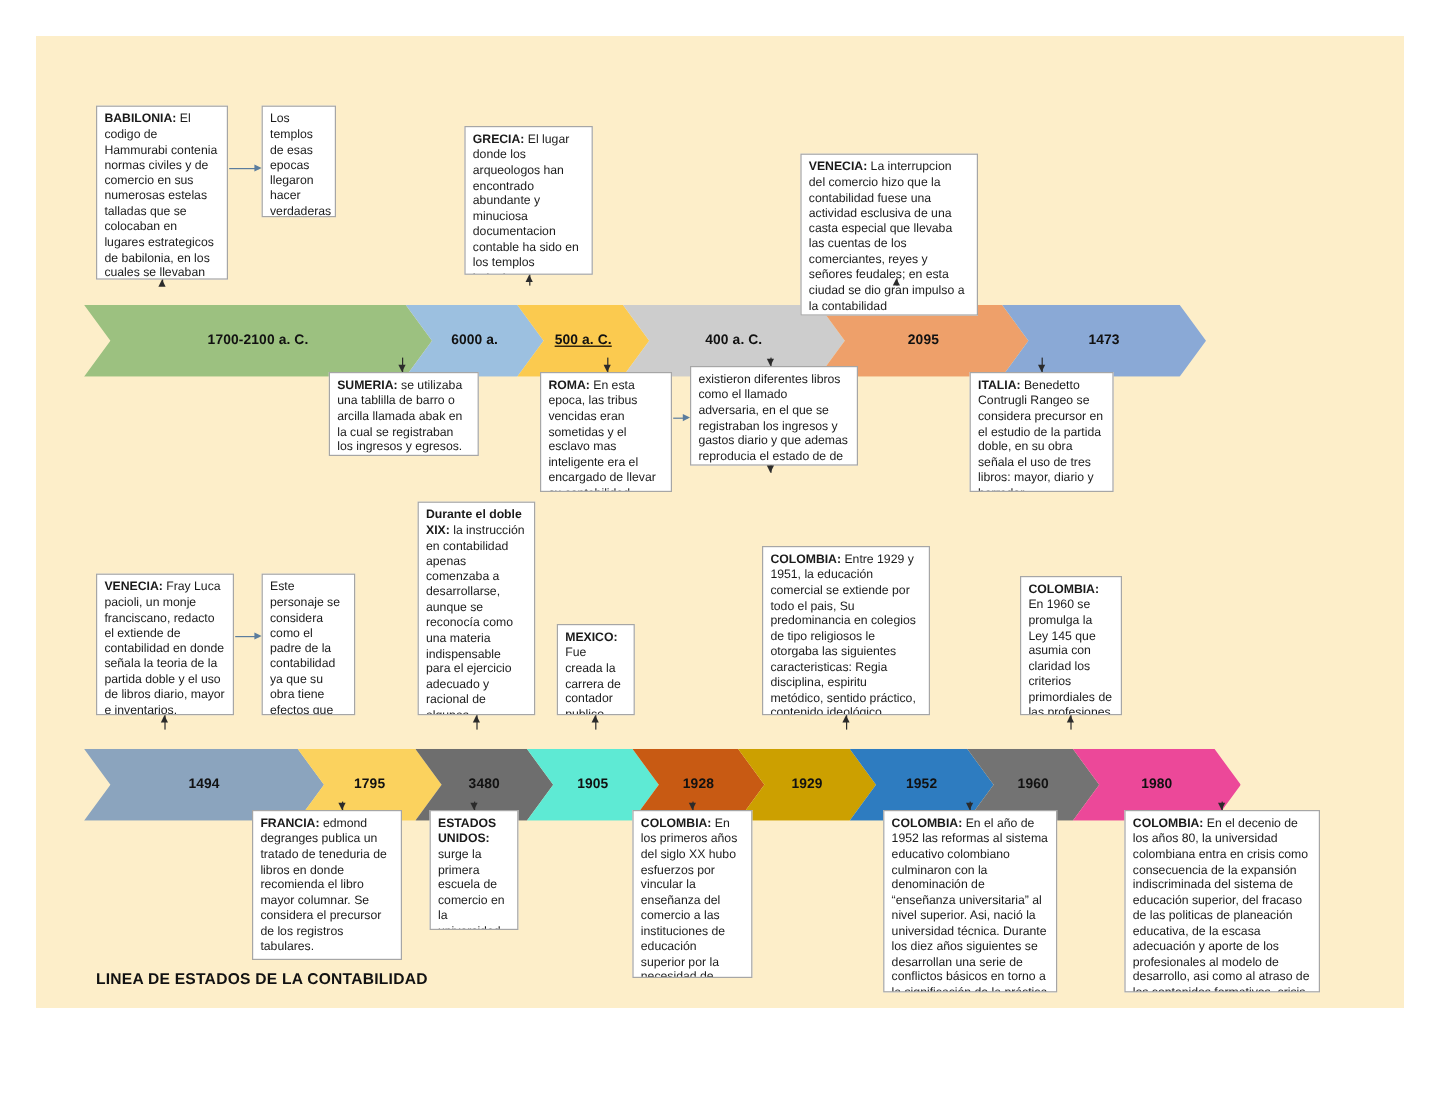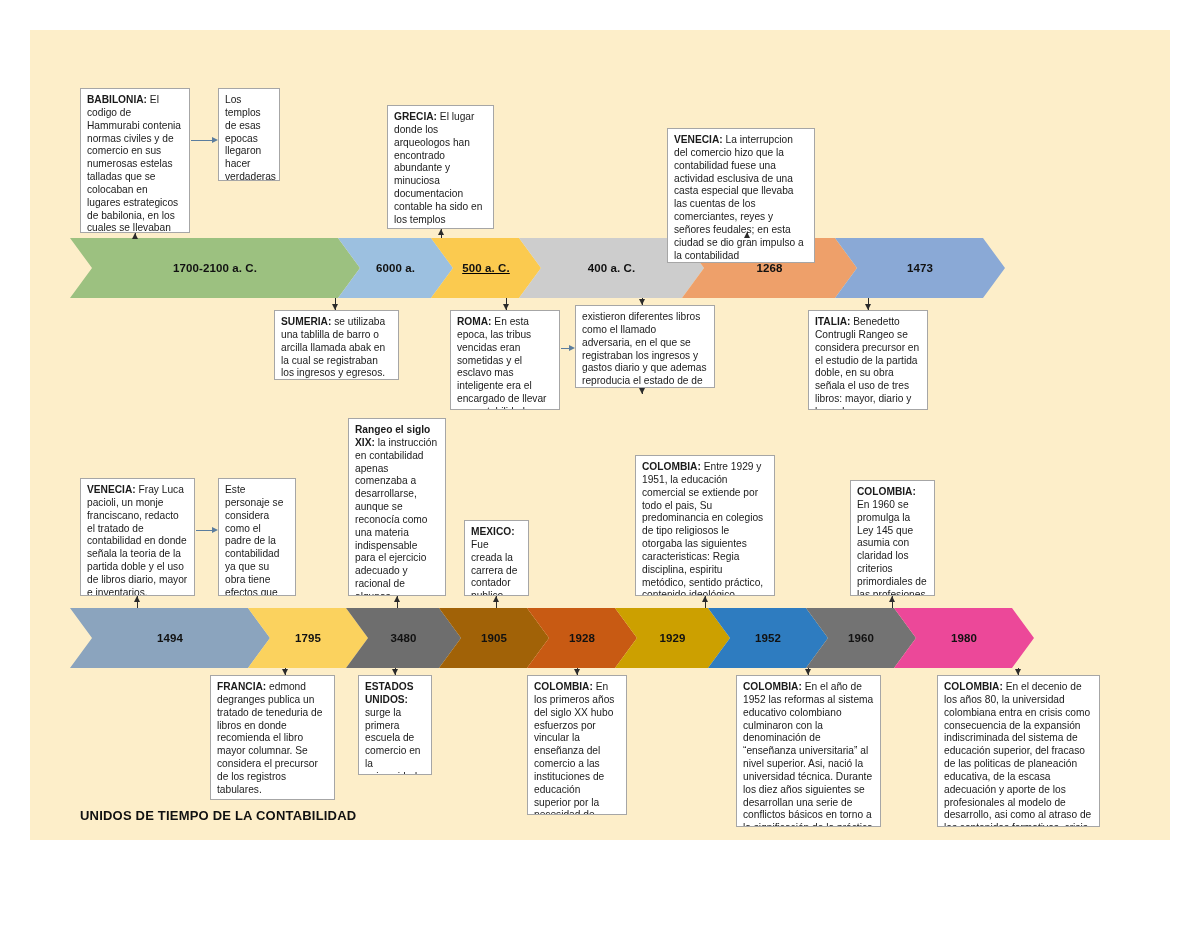--- a/index.html
+++ b/index.html
@@ -39,21 +39,21 @@
   .box b {
     font-weight: bold;
   }
   
   .band {
     position: absolute;
     height: 60px;
   }
   .seg {
     position: absolute;
-    top: 0;
+    top: 16px;
     height: 60px;
     display: flex;
     align-items: center;
     justify-content: center;
   }
   .seg .yr {
     position: relative;
     font-size: 11.5px;
     font-weight: bold;
     color: #111111;
@@ -110,38 +110,38 @@
         <div class="seg" style="left: 268px; width: 115px; background: rgb(156, 192, 224); clip-path: polygon(0px 0px, 93px 0px, 115px 50%, 93px 100%, 0px 100%, 22px 50%);">
           <span class="yr">6000 a.</span>
         </div>
         <div class="seg" style="left: 361px; width: 110px; background: rgb(251, 202, 79); clip-path: polygon(0px 0px, 88px 0px, 110px 50%, 88px 100%, 0px 100%, 22px 50%); text-decoration: underline;">
           <span class="yr">500 a. C.</span>
         </div>
         <div class="seg" style="left: 449px; width: 185px; background: rgb(205, 205, 205); clip-path: polygon(0px 0px, 163px 0px, 185px 50%, 163px 100%, 0px 100%, 22px 50%);">
           <span class="yr">400 a. C.</span>
         </div>
         <div class="seg" style="left: 612px; width: 175px; background: rgb(238, 160, 106); clip-path: polygon(0px 0px, 153px 0px, 175px 50%, 153px 100%, 0px 100%, 22px 50%);">
-          <span class="yr">1268</span>
+          <span class="yr">2095</span>
         </div>
         <div class="seg" style="left: 765px; width: 170px; background: rgb(138, 169, 214); clip-path: polygon(0px 0px, 148px 0px, 170px 50%, 148px 100%, 0px 100%, 22px 50%);">
           <span class="yr">1473</span>
         </div>
       </div>
 
     <div class="band" id="band-bottom" style="left: 40px; top: 578px; width: 1140px;">
         <div class="seg" style="left: 0px; width: 200px; background: rgb(139, 164, 190); clip-path: polygon(0px 0px, 178px 0px, 200px 50%, 178px 100%, 0px 100%, 22px 50%);">
           <span class="yr">1494</span>
         </div>
         <div class="seg" style="left: 178px; width: 120px; background: rgb(251, 210, 94); clip-path: polygon(0px 0px, 98px 0px, 120px 50%, 98px 100%, 0px 100%, 22px 50%);">
           <span class="yr">1795</span>
         </div>
         <div class="seg" style="left: 276px; width: 115px; background: rgb(110, 110, 110); clip-path: polygon(0px 0px, 93px 0px, 115px 50%, 93px 100%, 0px 100%, 22px 50%);">
           <span class="yr">3480</span>
         </div>
-        <div class="seg" style="left: 369px; width: 110px; background: #a16207; clip-path: polygon(0px 0px, 88px 0px, 110px 50%, 88px 100%, 0px 100%, 22px 50%);">
+        <div class="seg" style="left: 369px; width: 110px; background: #5eead4; clip-path: polygon(0px 0px, 88px 0px, 110px 50%, 88px 100%, 0px 100%, 22px 50%);">
           <span class="yr">1905</span>
         </div>
         <div class="seg" style="left: 457px; width: 110px; background: rgb(200, 90, 19); clip-path: polygon(0px 0px, 88px 0px, 110px 50%, 88px 100%, 0px 100%, 22px 50%);">
           <span class="yr">1928</span>
         </div>
         <div class="seg" style="left: 545px; width: 115px; background: rgb(204, 160, 0); clip-path: polygon(0px 0px, 93px 0px, 115px 50%, 93px 100%, 0px 100%, 22px 50%);">
           <span class="yr">1929</span>
         </div>
         <div class="seg" style="left: 638px; width: 120px; background: rgb(46, 124, 192); clip-path: polygon(0px 0px, 98px 0px, 120px 50%, 98px 100%, 0px 100%, 22px 50%);">
           <span class="yr">1952</span>
@@ -181,29 +181,29 @@
     <div class="box" style="left:545px; top:275px; width:140px; height:83px;">
       <span>existieron diferentes libros como el llamado adversaria, en el que se registraban los ingresos y gastos diario y que ademas reproducia el estado de de la caja.</span>
     </div>
 
 
     <div class="box" style="left:778px; top:280px; width:120px; height:100px;">
       <b>ITALIA:</b><span> Benedetto Contrugli Rangeo se considera precursor en el estudio de la partida doble, en su obra señala el uso de tres libros: mayor, diario y borrador</span>
     </div>
 
     <div class="box" style="left:50px; top:448px; width:115px; height:118px;">
-      <b>VENECIA:</b><span> Fray Luca pacioli, un monje franciscano, redacto el tratado de contabilidad en donde señala la teoria de la partida doble y el uso de libros diario, mayor e inventarios.</span>
+      <b>VENECIA:</b><span> Fray Luca pacioli, un monje franciscano, redacto el extiende de contabilidad en donde señala la teoria de la partida doble y el uso de libros diario, mayor e inventarios.</span>
     </div>
 
     <div class="box" style="left:188px; top:448px; width:78px; height:118px;">
       <span>Este personaje se considera como el padre de la contabilidad ya que su obra tiene efectos que perduran hasta hoy.</span>
     </div>
 
     <div class="box" style="left:318px; top:388px; width:98px; height:178px;">
-      <b>Rangeo el siglo XIX:</b><span> la instrucción en contabilidad apenas comenzaba a desarrollarse, aunque se reconocía como una materia indispensable para el ejercicio adecuado y racional de algunas actividades económicas, especialmente, las de tipo mercantil.</span>
+      <b>Durante el doble XIX:</b><span> la instrucción en contabilidad apenas comenzaba a desarrollarse, aunque se reconocía como una materia indispensable para el ejercicio adecuado y racional de algunas actividades económicas, especialmente, las de tipo mercantil.</span>
     </div>
 
     <div class="box" style="left:434px; top:490px; width:65px; height:76px;">
       <b>MEXICO:</b><span> Fue creada la carrera de contador publico.</span>
     </div>
 
     <div class="box" style="left:605px; top:425px; width:140px; height:141px;">
       <b>COLOMBIA:</b><span> Entre 1929 y 1951, la educación comercial se extiende por todo el pais, Su predominancia en colegios de tipo religiosos le otorgaba las siguientes caracteristicas: Regia disciplina, espiritu metódico, sentido práctico, contenido ideológico tradicional, dogmático y poco conflictivo.</span>
     </div>
 
@@ -224,21 +224,21 @@
     </div>
 
     <div class="box" style="left:706px; top:645px; width:145px; height:152px;">
       <b>COLOMBIA:</b><span> En el año de 1952 las reformas al sistema educativo colombiano culminaron con la denominación de “enseñanza universitaria” al nivel superior. Asi, nació la universidad técnica. Durante los diez años siguientes se desarrollan una serie de conflictos básicos en torno a la significación de la práctica de la contaduría.</span>
     </div>
 
     <div class="box" style="left:907px; top:645px; width:163px; height:152px;">
       <b>COLOMBIA:</b><span> En el decenio de los años 80, la universidad colombiana entra en crisis como consecuencia de la expansión indiscriminada del sistema de educación superior, del fracaso de las politicas de planeación educativa, de la escasa adecuación y aporte de los profesionales al modelo de desarrollo, asi como al atraso de los contenidos formativos, crisis a la cual no escapa la contaduria.</span>
     </div>
 
-    <div id="title">UNIDOS DE TIEMPO DE LA CONTABILIDAD</div>
+    <div id="title">LINEA DE ESTADOS DE LA CONTABILIDAD</div>
 
   <div class="vline" style="left: 105px; top: 203px; height: 5px;"></div>
       <div class="arrowhead-up" style="left: 102px; top: 203px;"></div>
       <div class="vline" style="left: 411px; top: 199px; height: 9px;"></div>
       <div class="arrowhead-up" style="left: 408px; top: 199px;"></div>
       <div class="vline" style="left: 717px; top: 202px; height: 6px;"></div>
       <div class="arrowhead-up" style="left: 714px; top: 202px;"></div>
       <div class="vline" style="left: 305px; top: 268px; height: 12px;"></div>
       <div class="arrowhead-down" style="left: 302px; top: 274px;"></div>
       <div class="vline" style="left: 476px; top: 268px; height: 12px;"></div>

